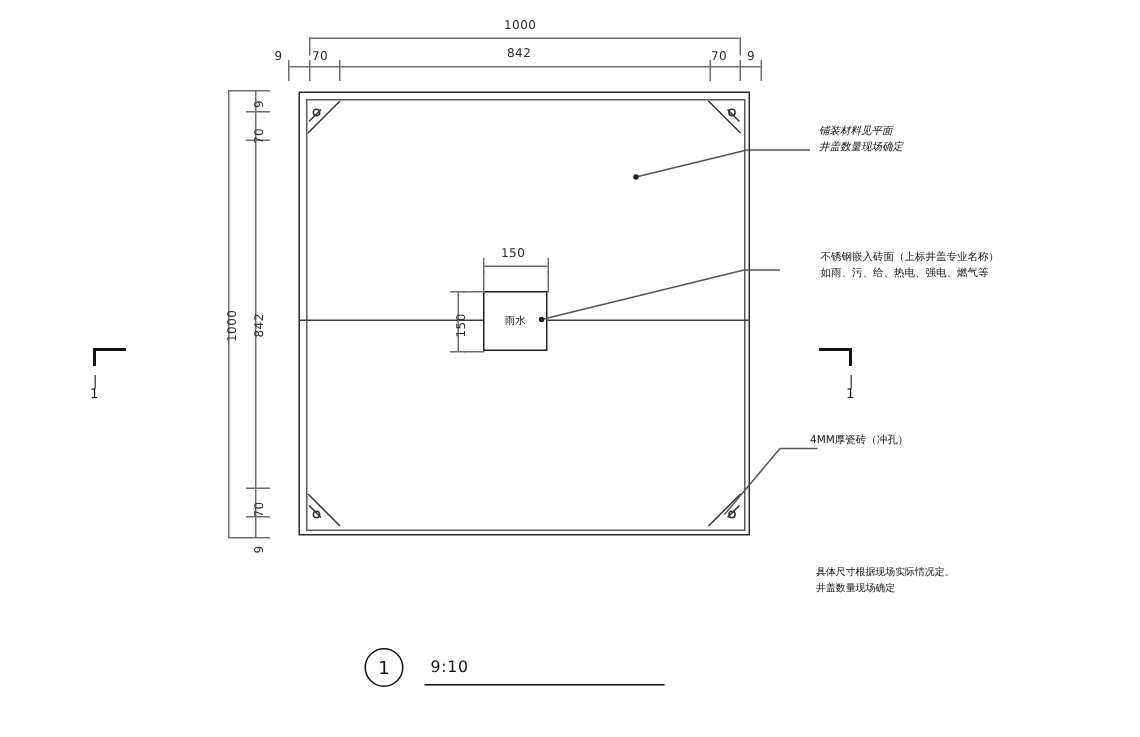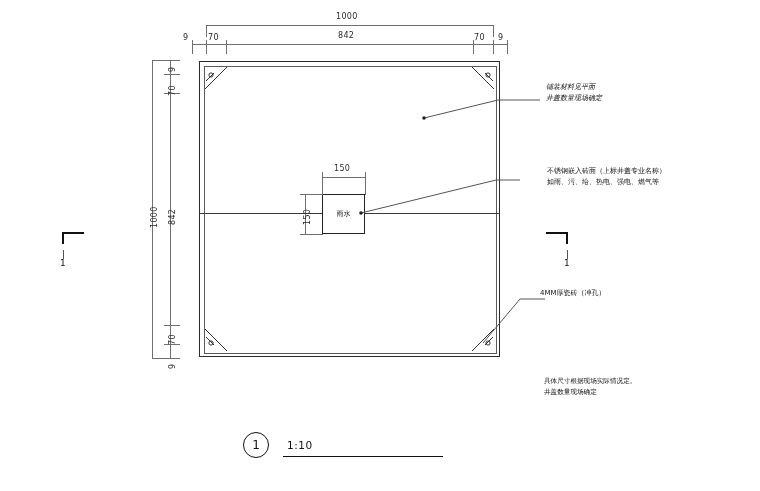--- a/index.html
+++ b/index.html
@@ -264,17 +264,17 @@
     <div class="arm-h" style="left:0px;top:0px;width:22px;"></div>
     <div class="arm-v" style="left:20px;top:0px;height:12px;"></div>
     <div class="tick" style="left:21px;top:18px;height:9px;"></div>
     <div class="lbl" style="left:18px;top:26px;">1</div>
   </div>
 
   <div id="title-row" style="left:243px;top:432px;">
     <div id="title-circle">
       <span>1</span>
     </div>
-    <div id="title-scale" style="margin-left:18px;">1:10</div>
+    <div id="title-scale" style="margin-left:18px;">9:10</div>
   </div>
   <div class="title-underline" style="left:283px;top:456px;width:160px;"></div>
 
 </div>
 
 </body></html>

